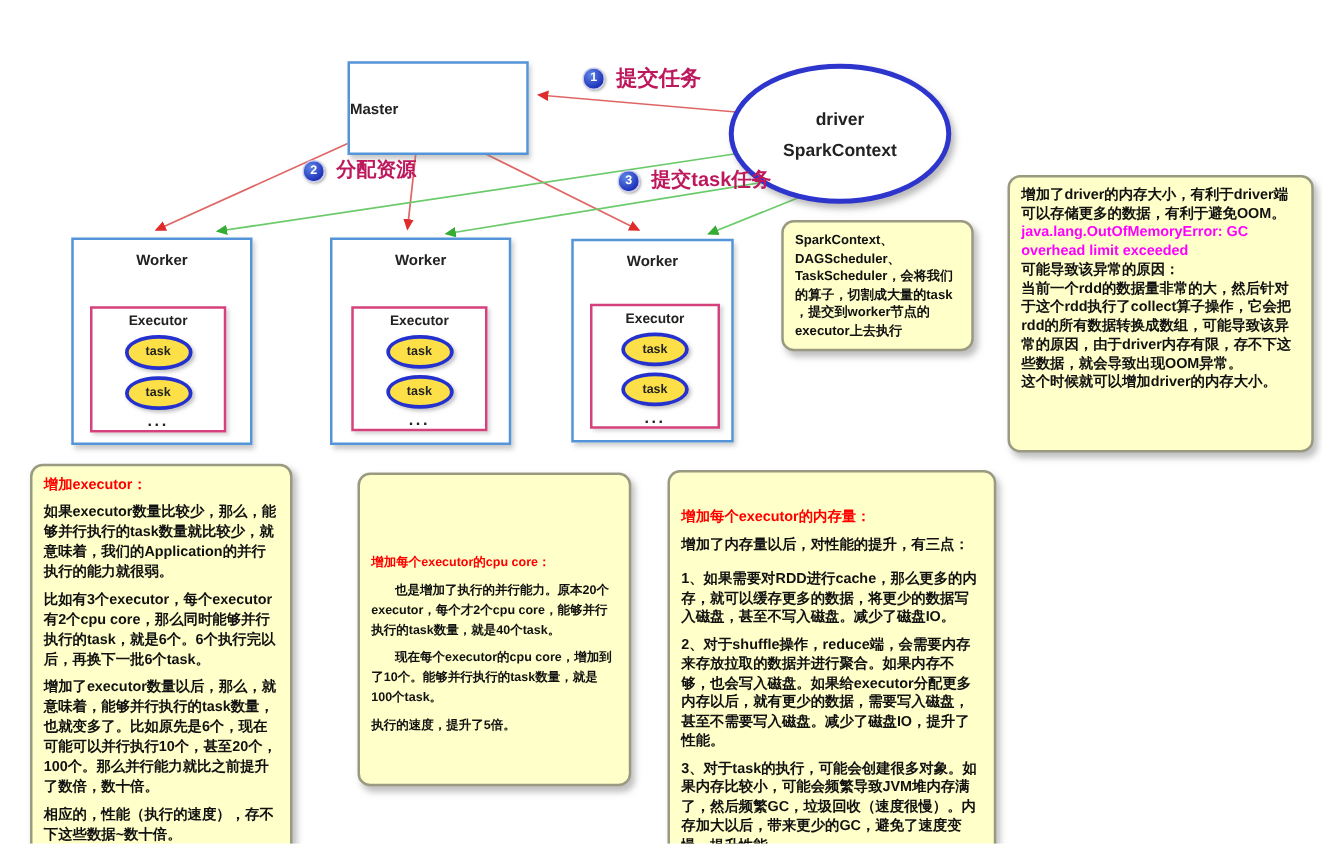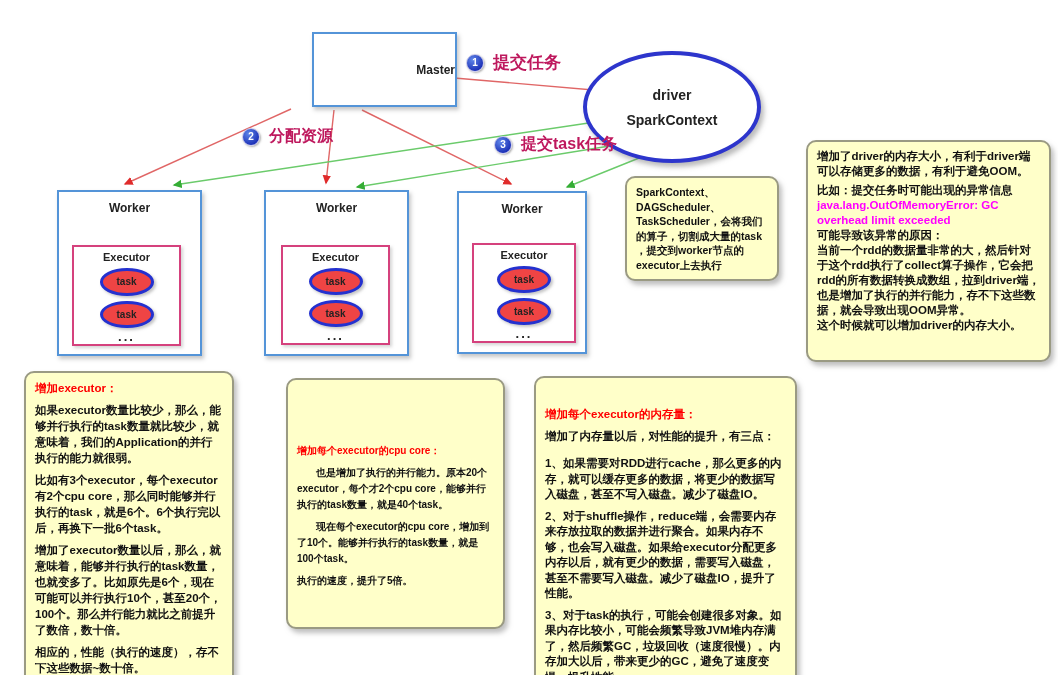--- a/index.html
+++ b/index.html
@@ -3,35 +3,35 @@
 <meta charset="utf-8">
 <style>
   html,body{margin:0;padding:0;background:#ffffff;}
   #stage{position:relative;width:1058px;height:675px;background:#ffffff;overflow:hidden;
          font-family:"Liberation Sans","DejaVu Sans",sans-serif;}
   
   #arrows{position:absolute;left:0;top:0;z-index:1;}
   
   .node{position:absolute;z-index:2;background:#ffffff;border:2.5px solid #5494d8;
         box-shadow:2px 3px 4px rgba(130,130,130,.45);}
-  .master{left:278px;top:32px;width:141px;height:71px;display:flex;align-items:center;justify-content:flex-end;margin-left:34px;}
+  .master{left:278px;top:49px;width:141px;height:71px;display:flex;align-items:center;justify-content:flex-start;}
   .master .lbl{font-weight:bold;font-size:12px;color:#222;}
   .driver-ellipse{position:absolute;z-index:2;left:583px;top:51px;width:170px;height:104px;
         background:#ffffff;border:4px solid #2d35cc;border-radius:50%;
         box-shadow:3px 4px 5px rgba(120,120,120,.5);
         display:flex;flex-direction:column;align-items:center;justify-content:center;gap:9px;}
   .driver-ellipse .lbl{font-weight:bold;font-size:14px;color:#222;}
   .worker{display:block;}
   .worker .lbl{display:block;text-align:center;margin-top:9px;font-weight:bold;font-size:12px;color:#222;}
   .executor{position:absolute;background:#ffffff;border:2.5px solid #d5417d;
         box-shadow:2px 2px 3px rgba(150,150,150,.4);
         display:flex;flex-direction:column;align-items:center;}
   .executor .lbl{font-weight:bold;font-size:11px;color:#222;margin-top:4px;}
   .task{width:48px;height:24px;border:3px solid #2431cf;border-radius:50%;
-        background:#ef4444;box-shadow:2px 2px 3px rgba(140,140,140,.5);
+        background:#fde047;box-shadow:2px 2px 3px rgba(140,140,140,.5);
         display:flex;align-items:center;justify-content:center;margin-top:5px;}
   .task span{font-weight:bold;font-size:10px;color:#222;}
   .dots{font-weight:bold;font-size:13px;color:#222;letter-spacing:2px;margin-top:1px;}
   
   .flowlabel{position:absolute;z-index:3;display:flex;align-items:center;gap:9px;}
   .badge{display:inline-flex;align-items:center;justify-content:center;
          width:16px;height:16px;border-radius:50%;
          background:radial-gradient(circle at 35% 30%, #5f86e8, #1b2fb6 75%);
          color:#fff;font-size:10px;font-weight:bold;border:1px solid #c8c8e8;
          box-shadow:1px 1px 2px rgba(100,100,100,.5);}
@@ -150,24 +150,23 @@
     <p>SparkContext、</p>
     <p>DAGScheduler、</p>
     <p>TaskScheduler，会将我们</p>
     <p>的算子，切割成大量的task</p>
     <p>，提交到worker节点的</p>
     <p>executor上去执行</p>
   </div>
 
   <div class="note note-driver-mem">
     <p>增加了driver的内存大小，有利于driver端可以存储更多的数据，有利于避免OOM。</p>
-    <p class="gap">比如：提交任务时可能出现的异常信息</p>
     <p class="magenta">java.lang.OutOfMemoryError: GC overhead limit exceeded</p>
     <p>可能导致该异常的原因：</p>
-    <p>当前一个rdd的数据量非常的大，然后针对于这个rdd执行了collect算子操作，它会把rdd的所有数据转换成数组，拉到driver端，也是增加了执行的并行能力，存不下这些数据，就会导致出现OOM异常。</p>
+    <p>当前一个rdd的数据量非常的大，然后针对于这个rdd执行了collect算子操作，它会把rdd的所有数据转换成数组，可能导致该异常的原因，由于driver内存有限，存不下这些数据，就会导致出现OOM异常。</p>
     <p>这个时候就可以增加driver的内存大小。</p>
   </div>
 
   <div class="note note-add-exec">
     <p class="red">增加executor：</p>
     <p>如果executor数量比较少，那么，能够并行执行的task数量就比较少，就意味着，我们的Application的并行执行的能力就很弱。</p>
     <p>比如有3个executor，每个executor有2个cpu core，那么同时能够并行执行的task，就是6个。6个执行完以后，再换下一批6个task。</p>
     <p>增加了executor数量以后，那么，就意味着，能够并行执行的task数量，也就变多了。比如原先是6个，现在可能可以并行执行10个，甚至20个，100个。那么并行能力就比之前提升了数倍，数十倍。</p>
     <p>相应的，性能（执行的速度），存不下这些数据~数十倍。</p>
   </div>

